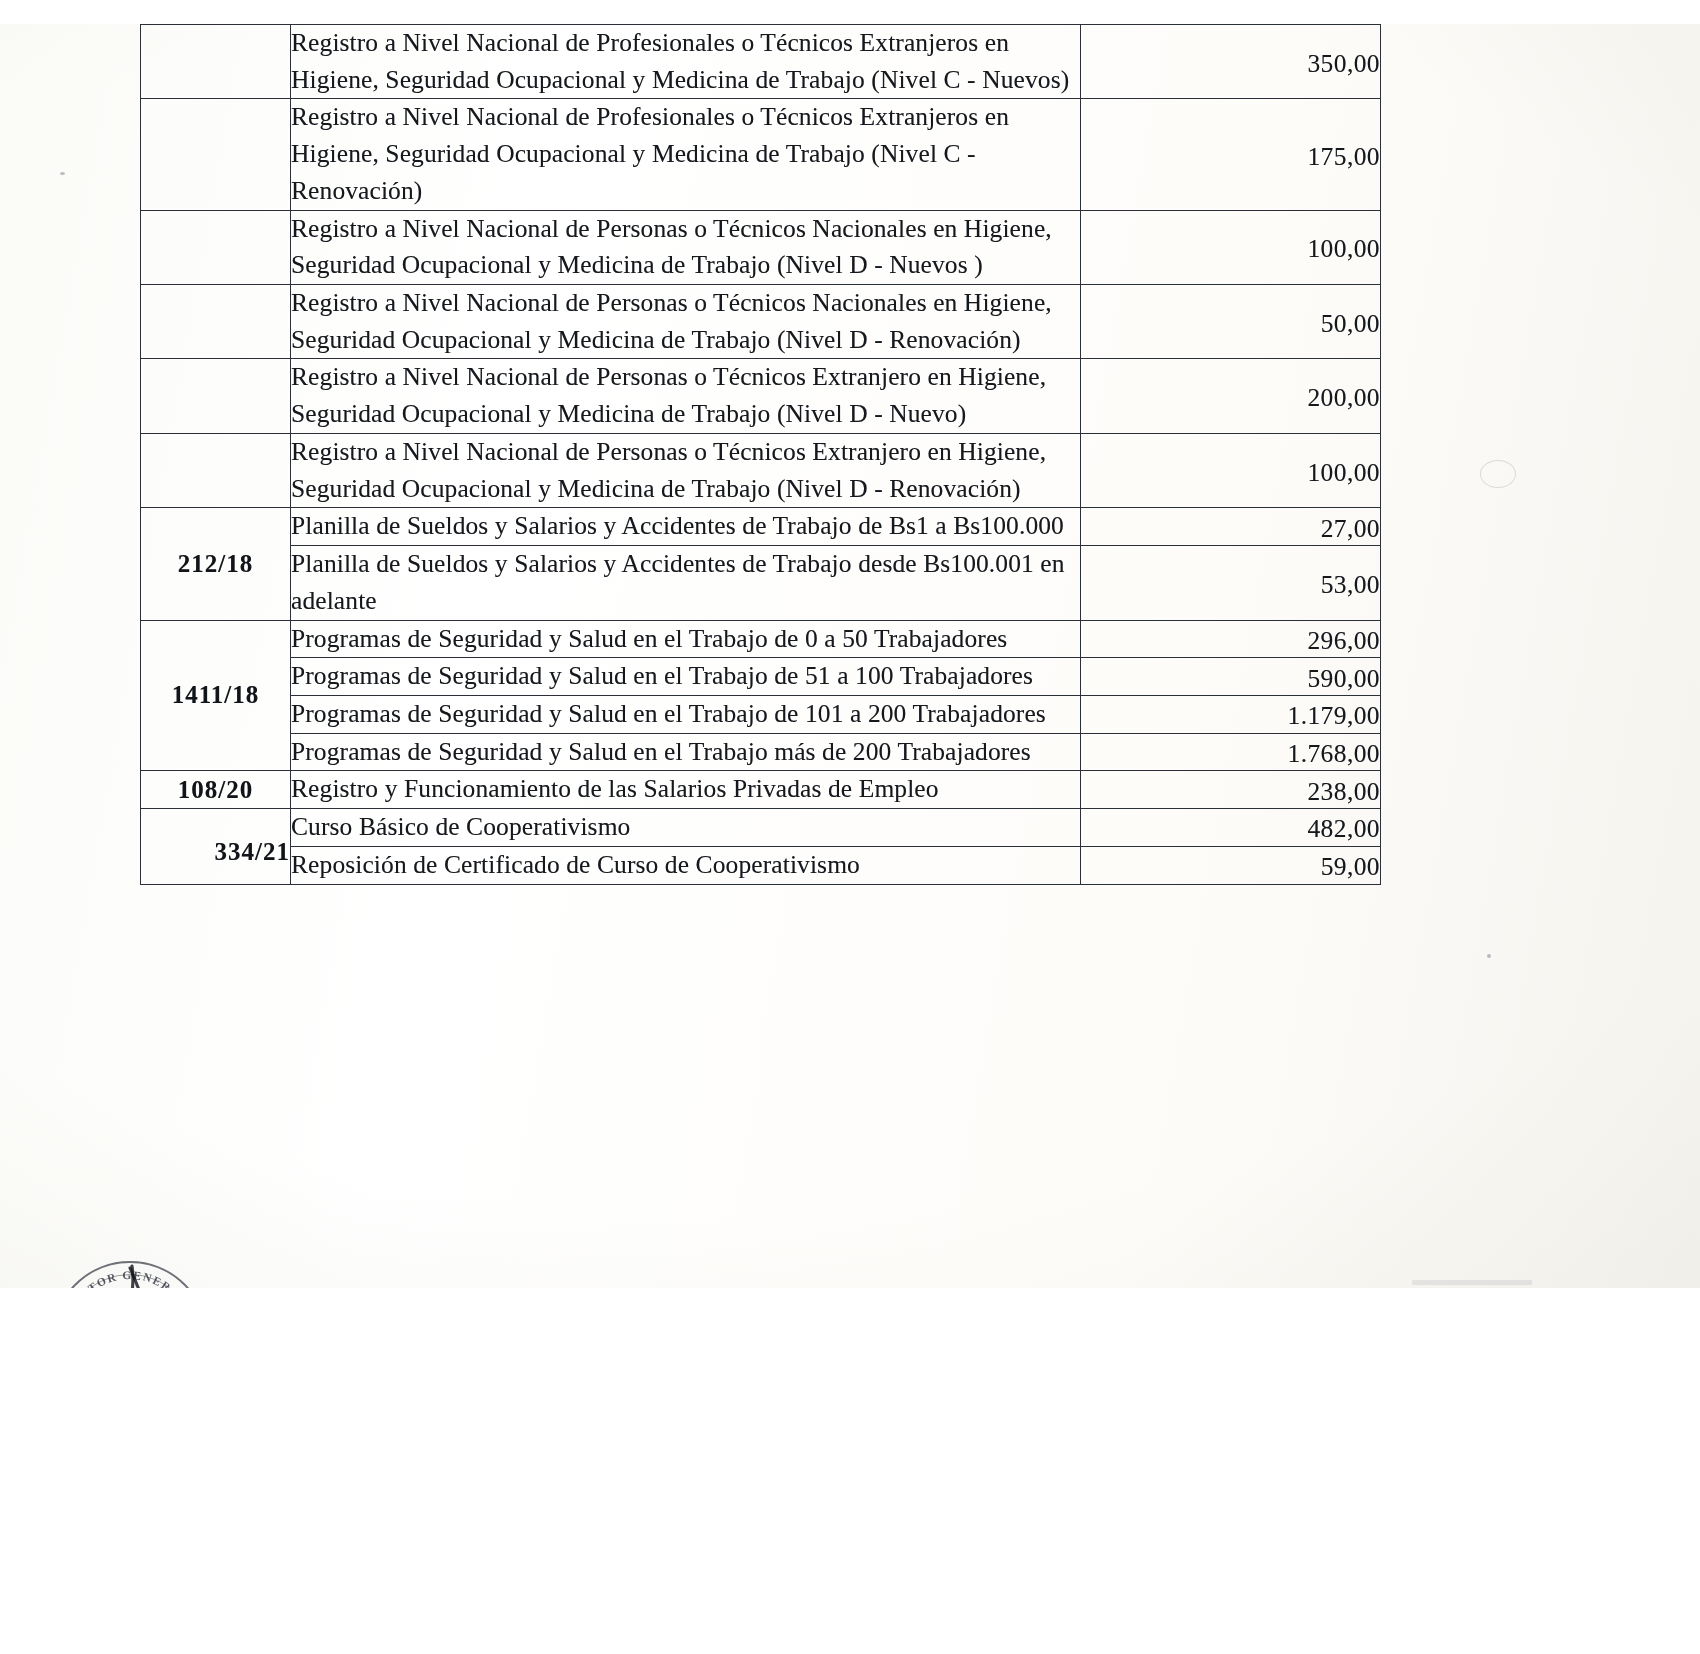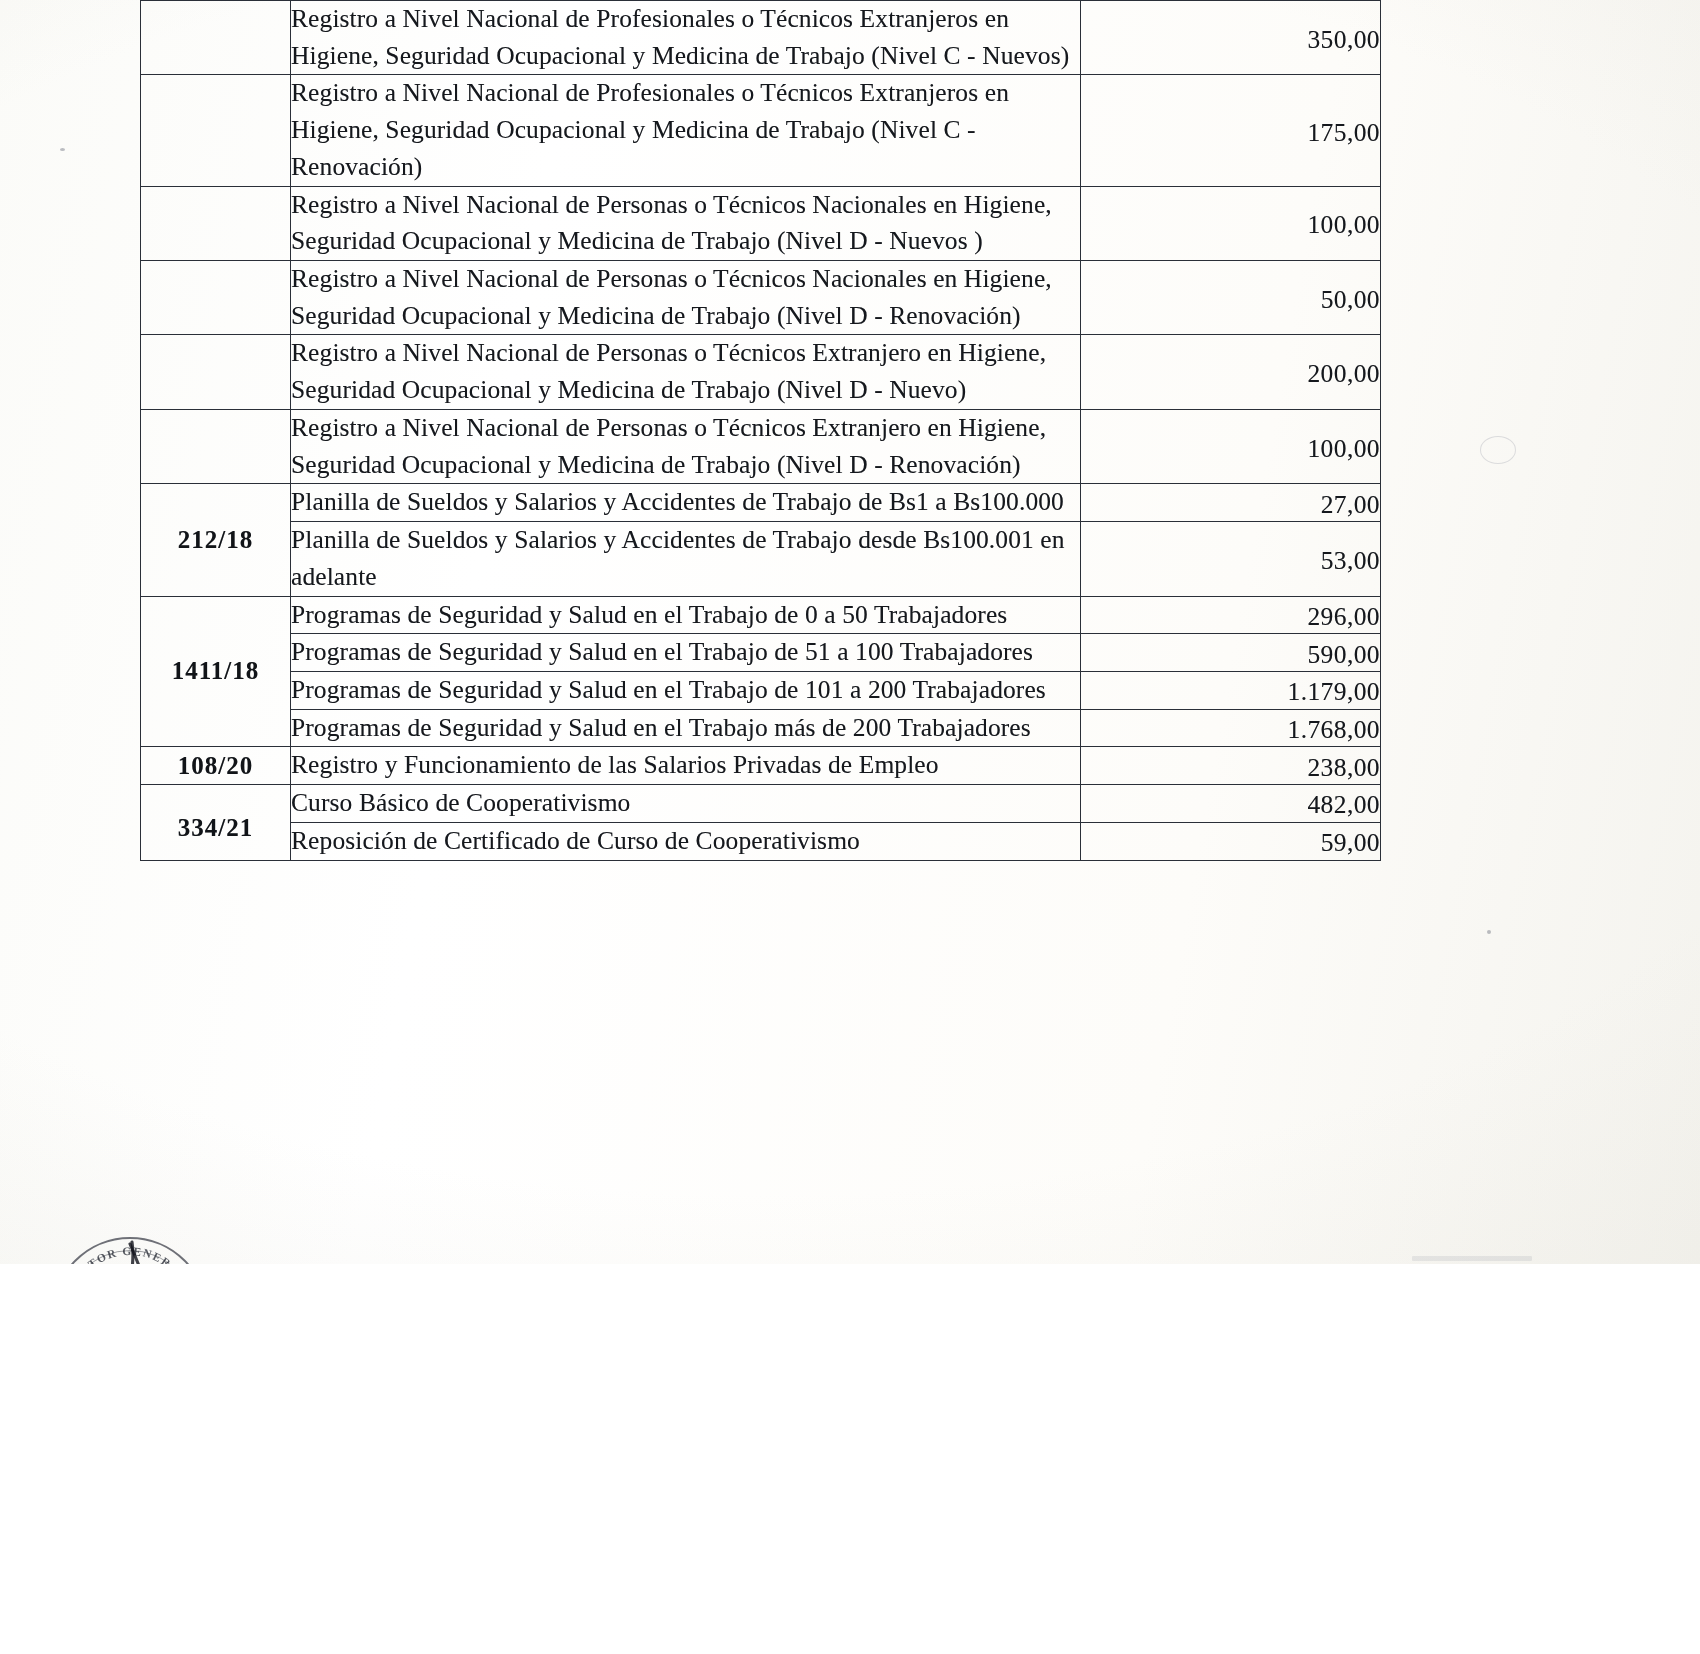--- a/index.html
+++ b/index.html
@@ -9,20 +9,21 @@
   }
   body {
     font-family: "Liberation Serif", serif;
   }
   #page {
     position: relative;
     width: 1700px;
     height: 1264px;
     background: #15803d;
     overflow: hidden;
+    margin-top: 24px;
   }
 
   
   #paper-texture {
     position: absolute;
     inset: 0;
     background:
       radial-gradient(ellipse 120% 90% at 45% 45%, rgba(255,255,255,0) 55%, rgba(228,226,218,0.55) 100%),
       linear-gradient(100deg, #fbfbf8 0%, #ffffff 30%, #fdfcf9 70%, #f4f3ee 100%);
     pointer-events: none;
@@ -336,21 +337,21 @@
 
       <tr class="r-tall">
         <td class="res-cell">108/20</td>
         <td class="desc-cell">Registro y Funcionamiento de las Salarios Privadas de Empleo</td>
         <td class="amt-cell">
             <span class="amt-inner">238,00</span>
           </td>
       </tr>
 
       <tr class="r-xtall">
-        <td class="res-cell" rowspan="2" style="vertical-align:bottom;padding-bottom:18px;">334/21</td>
+        <td class="res-cell" rowspan="2" style="vertical-align:bottom;padding-bottom:18px;text-align:right;">334/21</td>
         <td class="desc-cell">Curso Básico de Cooperativismo</td>
         <td class="amt-cell">
             <span class="amt-inner">482,00</span>
           </td>
       </tr>
       <tr class="r-xtall">
         <td class="desc-cell">Reposición de Certificado de Curso de Cooperativismo</td>
         <td class="amt-cell">
             <span class="amt-inner">59,00</span>
           </td>

